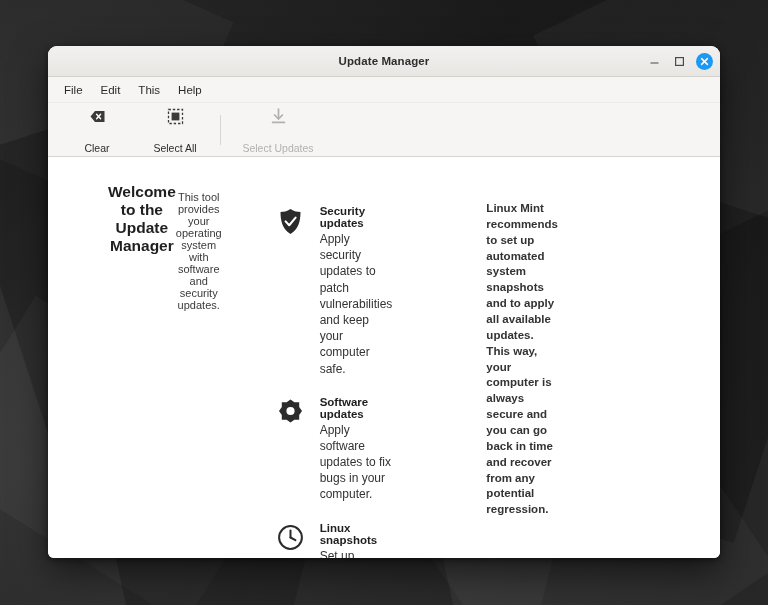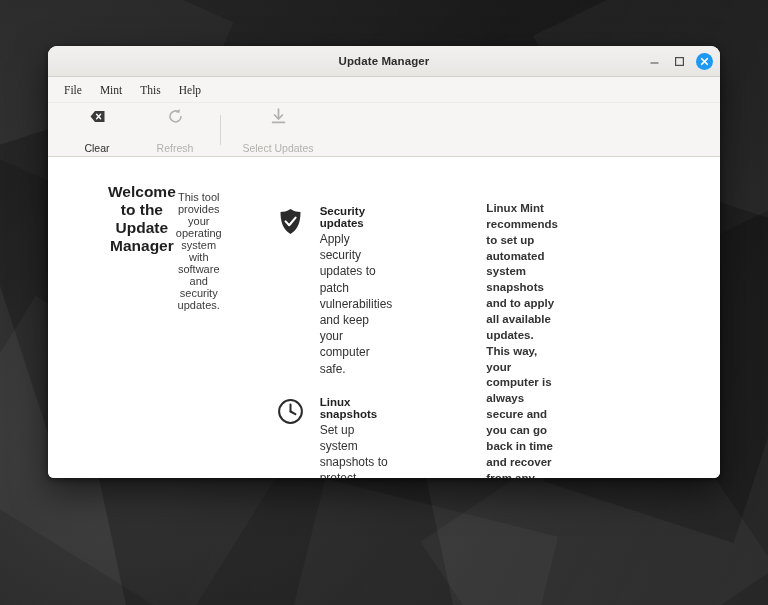--- a/index.html
+++ b/index.html
@@ -31,21 +31,21 @@
   #desktop .facet.dark {
     background: rgba(0,0,0,0.22);
   }
 
   
   #window {
     position: absolute;
     left: 48px;
     top: 46px;
     width: 672px;
-    height: 432px;
+    height: 512px;
     background: #f6f5f4;
     border-radius: 9px 9px 6px 6px;
     box-shadow: 0 14px 36px rgba(0,0,0,0.55), 0 2px 6px rgba(0,0,0,0.45);
     overflow: hidden;
     display: flex;
     flex-direction: column;
   }
 
   
   .titlebar {
@@ -98,21 +98,20 @@
   
   .menubar {
     height: 25px;
     flex: 0 0 25px;
     background: #f6f5f4;
     display: flex;
     align-items: center;
     padding-left: 8px;
     gap: 2px;
     border-bottom: 1px solid #eeecea;
-    font-family: Liberation Serif, serif;
   }
   .menu-item {
     font-size: 11.5px;
     color: #2b2b2b;
     padding: 3px 8px;
     border-radius: 3px;
     cursor: default;
   }
 
   
@@ -264,48 +263,48 @@
         <svg width="9" height="9" viewBox="0 0 9 9">
             <line x1="1.6" y1="1.6" x2="7.4" y2="7.4" stroke="#fff" stroke-width="1.5" stroke-linecap="round"></line>
             <line x1="7.4" y1="1.6" x2="1.6" y2="7.4" stroke="#fff" stroke-width="1.5" stroke-linecap="round"></line>
           </svg>
       </div>
     </div>
   </div>
 
   <div class="menubar">
     <div class="menu-item">File</div>
-    <div class="menu-item">Mint</div>
+    <div class="menu-item">Edit</div>
     <div class="menu-item">This</div>
     <div class="menu-item">Help</div>
   </div>
 
   <div class="toolbar">
 
     <div class="tool">
       <span class="tool-icon">
         <svg width="19" height="19" viewBox="0 0 19 19">
           <path d="M7 4 L16.5 4 L16.5 15 L7 15 L2.5 9.5 Z" fill="#3a3a3a"></path>
           <line x1="8.6" y1="7.2" x2="12.6" y2="11.8" stroke="#fff" stroke-width="1.4" stroke-linecap="round"></line>
           <line x1="12.6" y1="7.2" x2="8.6" y2="11.8" stroke="#fff" stroke-width="1.4" stroke-linecap="round"></line>
         </svg>
       </span>
       <span class="tool-label">Clear</span>
     </div>
 
-
-    <div class="tool disabled">
+    <div class="tool">
       <span class="tool-icon">
         <svg width="19" height="19" viewBox="0 0 19 19">
-          <path d="M15 9.5 A5.5 5.5 0 1 1 12.6 4.9" fill="none" stroke="#b4b0ac" stroke-width="1.6" stroke-linecap="round"></path>
-          <path d="M13.6 1.8 L13.6 5.6 L9.9 5.6 Z" fill="#b4b0ac"></path>
+          <rect x="2.5" y="2.5" width="14" height="14" fill="none" stroke="#3a3a3a" stroke-width="1.3" stroke-dasharray="2.4 1.9"></rect>
+          <rect x="5.6" y="5.6" width="7.8" height="7.8" fill="#3a3a3a"></rect>
         </svg>
       </span>
-      <span class="tool-label">Refresh</span>
-    </div>
+      <span class="tool-label">Select All</span>
+    </div>
+
 
     <div class="tool-sep"></div>
 
     <div class="tool wide disabled">
       <span class="tool-icon">
         <svg width="19" height="19" viewBox="0 0 19 19">
           <line x1="9.5" y1="2.2" x2="9.5" y2="11.4" stroke="#b4b0ac" stroke-width="1.7" stroke-linecap="round"></line>
           <path d="M5.6 8 L9.5 12 L13.4 8" fill="none" stroke="#b4b0ac" stroke-width="1.7" stroke-linecap="round" stroke-linejoin="round"></path>
           <line x1="3.6" y1="15.4" x2="15.4" y2="15.4" stroke="#b4b0ac" stroke-width="1.7" stroke-linecap="round"></line>
         </svg>
@@ -328,20 +327,32 @@
             <path d="M14.5 2 C11 4.4 7.4 5 4.5 5 C4.5 14 6.4 22 14.5 27 C22.6 22 24.5 14 24.5 5 C21.6 5 18 4.4 14.5 2 Z" fill="#2b2b2b"></path>
             <path d="M9.6 14.4 L13.2 18.2 L19.6 10.6" fill="none" stroke="#ffffff" stroke-width="2.1" stroke-linecap="round" stroke-linejoin="round"></path>
           </svg>
         </span>
         <div class="feature-text">
           <div class="feature-title">Security updates</div>
           <div class="feature-desc">Apply security updates to patch vulnerabilities and keep your computer safe.</div>
         </div>
       </div>
 
+      <div class="feature">
+        <span class="feature-icon">
+          <svg width="29" height="29" viewBox="0 0 29 29">
+            <path d="M14.5 2.5 L18.4 5.2 L23.2 5.2 L23.2 10 L26 14 L23.2 18 L23.2 22.8 L18.4 22.8 L14.5 25.5 L10.6 22.8 L5.8 22.8 L5.8 18 L3 14 L5.8 10 L5.8 5.2 L10.6 5.2 Z" fill="#2b2b2b"></path>
+            <circle cx="14.5" cy="14" r="4.1" fill="#ffffff"></circle>
+          </svg>
+        </span>
+        <div class="feature-text">
+          <div class="feature-title">Software updates</div>
+          <div class="feature-desc">Apply software updates to fix bugs in your computer.</div>
+        </div>
+      </div>
 
       <div class="feature">
         <span class="feature-icon">
           <svg width="29" height="29" viewBox="0 0 29 29">
             <circle cx="14.5" cy="14.5" r="11.4" fill="none" stroke="#2b2b2b" stroke-width="2"></circle>
             <line x1="14.5" y1="14.5" x2="14.5" y2="7.6" stroke="#2b2b2b" stroke-width="2" stroke-linecap="round"></line>
             <line x1="14.5" y1="14.5" x2="19.4" y2="17.2" stroke="#2b2b2b" stroke-width="2" stroke-linecap="round"></line>
           </svg>
         </span>
         <div class="feature-text">

